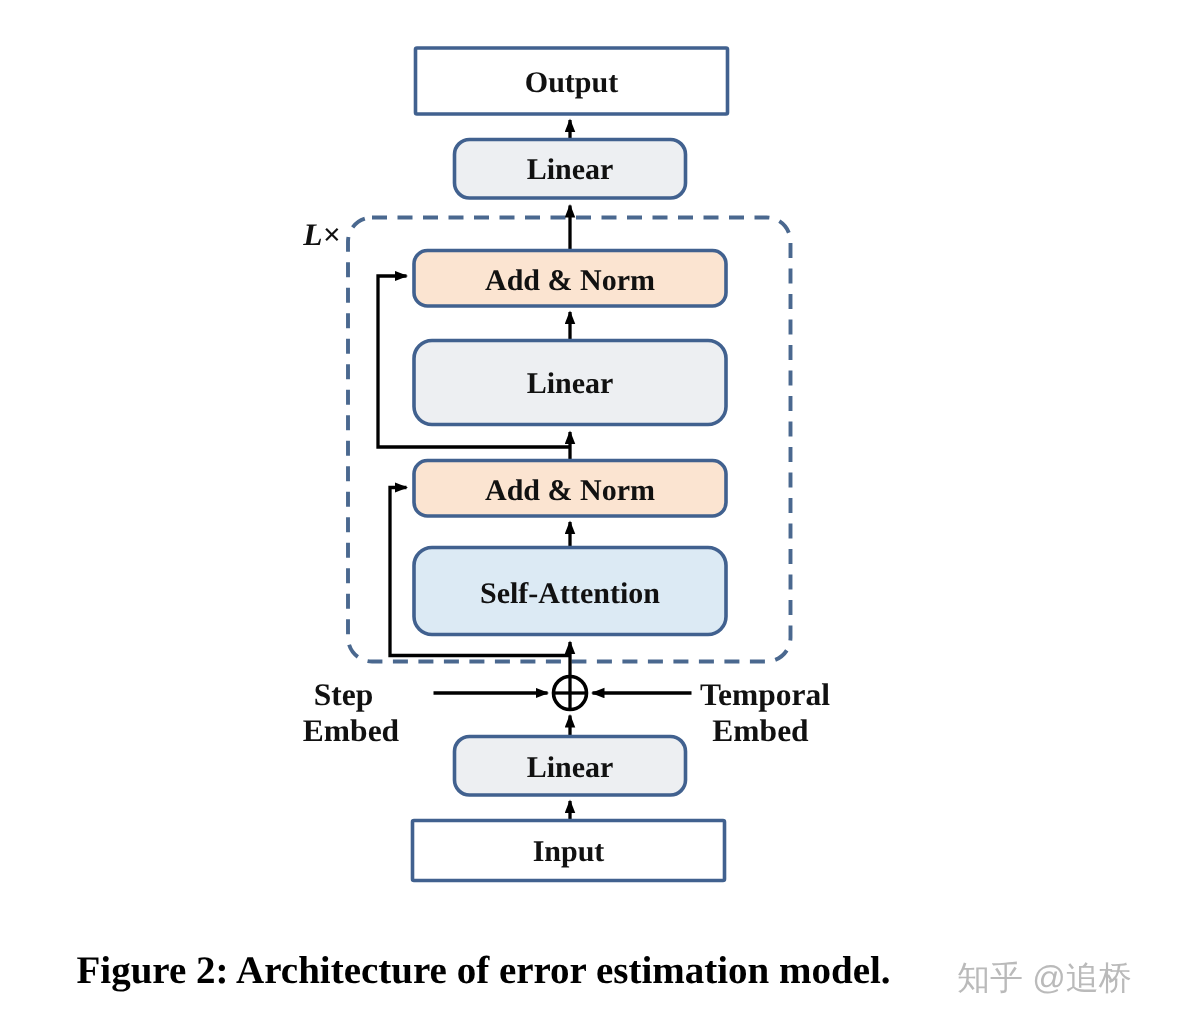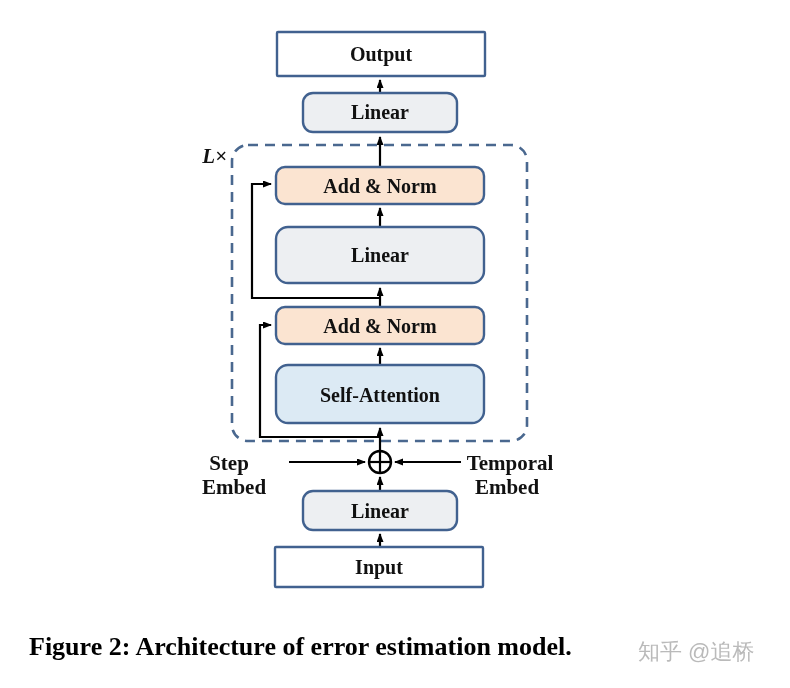--- a/index.html
+++ b/index.html
@@ -51,21 +51,21 @@
     fill: #111111;
     text-anchor: middle;
   }
   .loop-label {
     font: bold italic 21px "Liberation Serif", serif;
     fill: #111111;
     text-anchor: end;
   }
   .caption {
     position: absolute;
-    left: 29px;
+    left: 51px;
     top: 632px;
     width: 720px;
     font: bold 26px "Liberation Serif", serif;
     color: #000000;
     white-space: nowrap;
   }
   .watermark {
     position: absolute;
     left: 638px;
     top: 637px;

